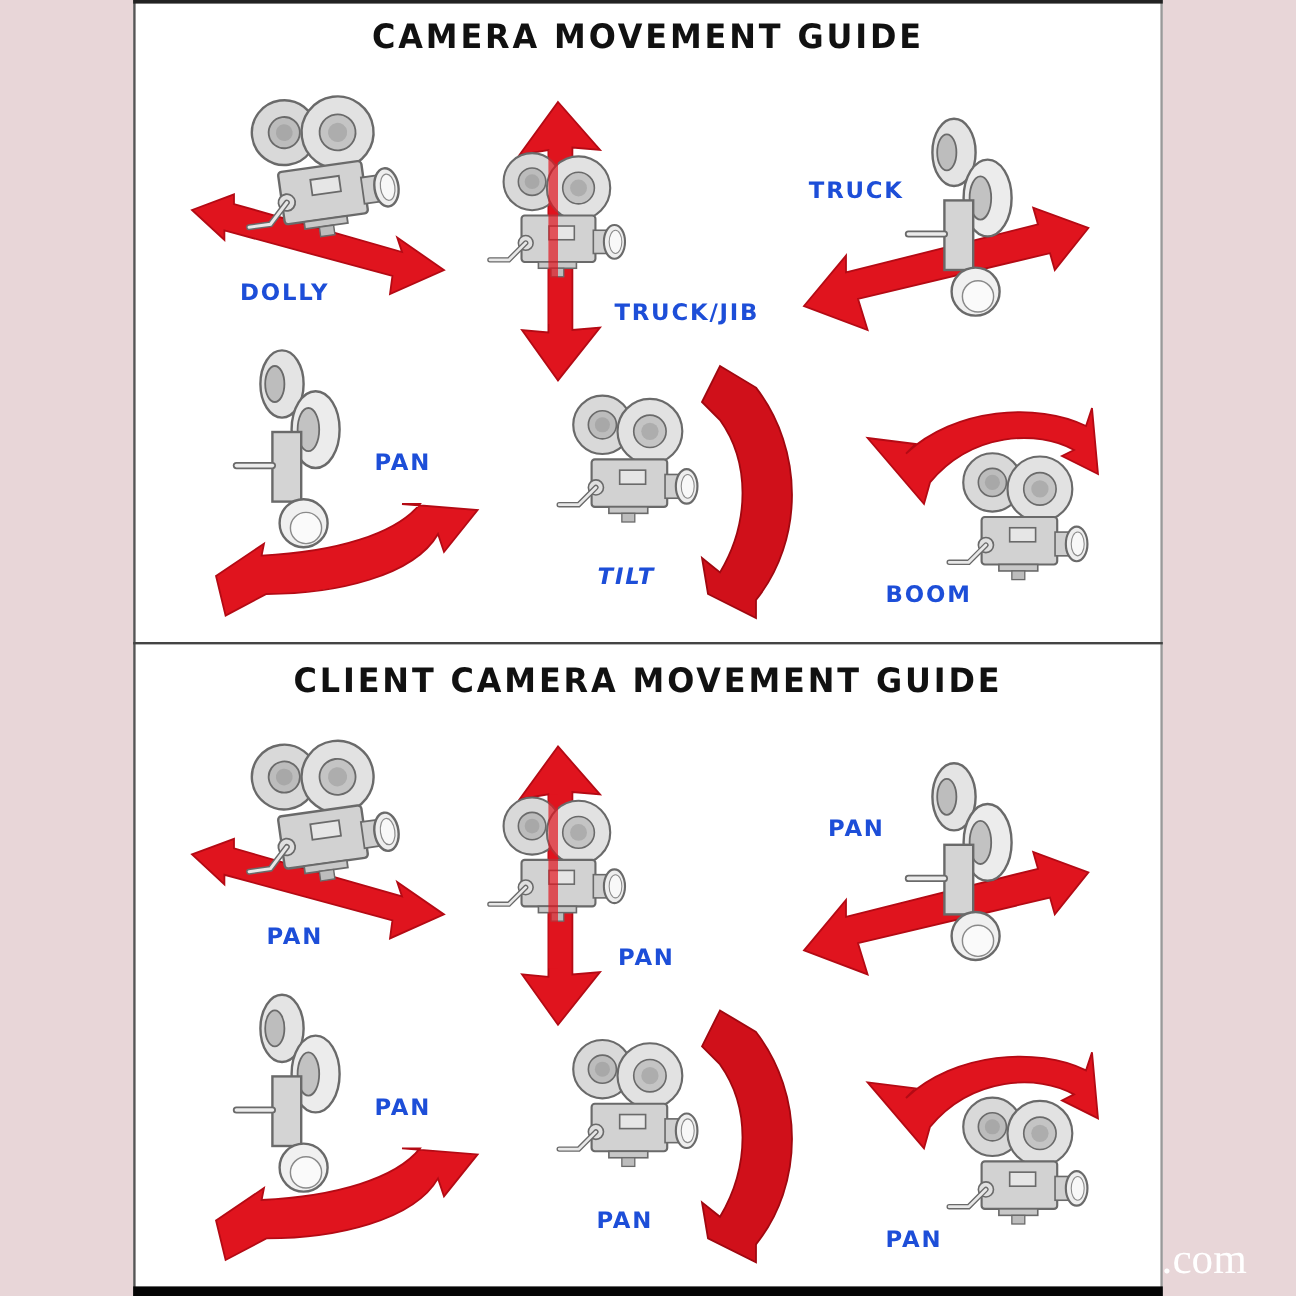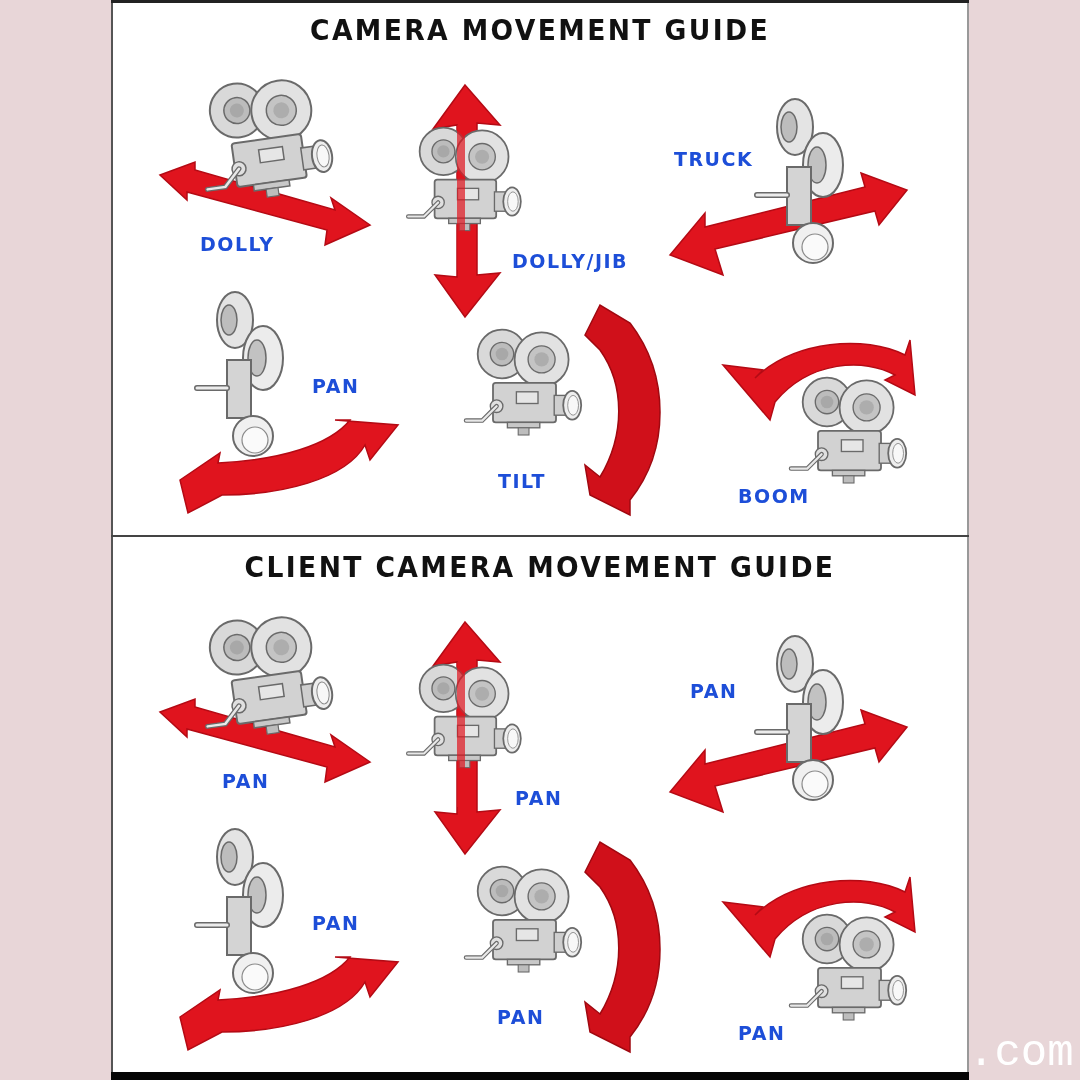--- a/index.html
+++ b/index.html
@@ -4,21 +4,21 @@
 <style>
   html, body { margin:0; padding:0; }
   body { width:1080px; height:1080px; background:#e8d6d8; position:relative; overflow:hidden; font-family:"DejaVu Sans", sans-serif; }
   .panel { position:absolute; left:111px; top:0; width:858px; height:1080px; background:#ffffff; border-left:2px solid #555; border-right:2px solid #999; box-sizing:border-box; }
   .topbar { position:absolute; left:111px; top:0; width:858px; height:3px; background:#222; }
   .bottombar { position:absolute; left:111px; top:1072px; width:858px; height:8px; background:#050505; }
   .divider { position:absolute; left:111px; top:535px; width:858px; height:2px; background:#444; }
   .title { position:absolute; left:111px; width:858px; text-align:center; font-weight:bold; font-size:28px; letter-spacing:2.5px; color:#111; transform:scaleX(0.95); }
   .label { position:absolute; font-weight:bold; font-size:19px; letter-spacing:1.5px; color:#1d4ed8; }
   .cell { position:absolute; }
-  .watermark { position:absolute; left:968px; top:1028px; font-size:44px; color:#ffffff; font-family:Liberation Mono, monospace; }
+  .watermark { position:absolute; left:968px; top:1028px; font-size:36px; color:#ffffff; font-family:Liberation Serif, serif; }
   svg { overflow:visible; }
 </style>
 </head>
 <body>
 
 <svg width="0" height="0" style="position:absolute">
   <defs>
     <g id="cam">
 
       <circle cx="30" cy="30" r="27" fill="#d9d9d9" stroke="#6a6a6a" stroke-width="2"></circle>
@@ -75,21 +75,21 @@
 
 <div class="cell" style="left:395px;top:85px;width:150px;height:235px;">
   <svg width="150" height="235">
     <path d="M70 0 L105 40 L82 38 L82 190 L105 188 L70 232 L40 190 L62 192 L62 40 L38 44 Z" fill="#e0141e" stroke="#b40a14" stroke-width="1.5"></path>
     <g transform="translate(22,40) scale(0.88)">
         <use href="#cam"></use>
       </g>
     <rect x="62" y="40" width="8" height="145" fill="#e0141e" opacity="0.7"></rect>
   </svg>
 </div>
-<div class="label" style="left:512px;top:250px;">DOLLY/JIB</div>
+<div class="label" style="left:512px;top:250px;">TRUCK/JIB</div>
 
 <div class="cell" style="left:665px;top:95px;width:250px;height:190px;">
   <svg width="250" height="190">
     <path d="M5 160 L40 118 L40 132 L200 92 L196 78 L242 95 L214 130 L210 116 L50 154 L58 180 Z" fill="#e0141e" stroke="#b40a14" stroke-width="1.5"></path>
     <g transform="translate(100,2)">
         <use href="#cam-side"></use>
       </g>
   </svg>
 </div>
 <div class="label" style="left:674px;top:148px;">TRUCK</div>
@@ -105,21 +105,21 @@
 <div class="label" style="left:312px;top:375px;">PAN</div>
 
 <div class="cell" style="left:445px;top:305px;width:230px;height:215px;">
   <svg width="230" height="215">
     <path d="M140 30 L155 0 L185 18 C225 70 225 145 185 195 L185 210 L145 190 L140 160 L155 172 C180 130 180 80 155 45 Z" fill="#d0101a" stroke="#a00810" stroke-width="1.5"></path>
     <g transform="translate(30,22) scale(0.9)">
         <use href="#cam"></use>
       </g>
   </svg>
 </div>
-<div class="label" style="left:498px;top:470px;">TILT</div>
+<div class="label" style="left:498px;top:470px;font-style:italic;">TILT</div>
 
 <div class="cell" style="left:715px;top:320px;width:210px;height:210px;">
   <svg width="210" height="210">
     <path d="M10 45 L50 55 L38 62 C70 85 110 90 150 80 C120 25 70 20 30 35 Z" fill="none"></path>
     <path d="M10 50 L42 58 L36 66 C60 92 85 97 110 100 C85 70 55 62 42 58 Z" fill="none"></path>
     <path d="M8 45 L48 50 L40 58 C80 20 150 15 190 35 L195 20 L200 75 L170 60 L180 55 C150 38 95 40 60 82 L55 100 Z" fill="#e0141e" stroke="#b40a14" stroke-width="1.5"></path>
     <g transform="translate(85,55) scale(0.9)">
         <use href="#cam"></use>
       </g>
   </svg>

